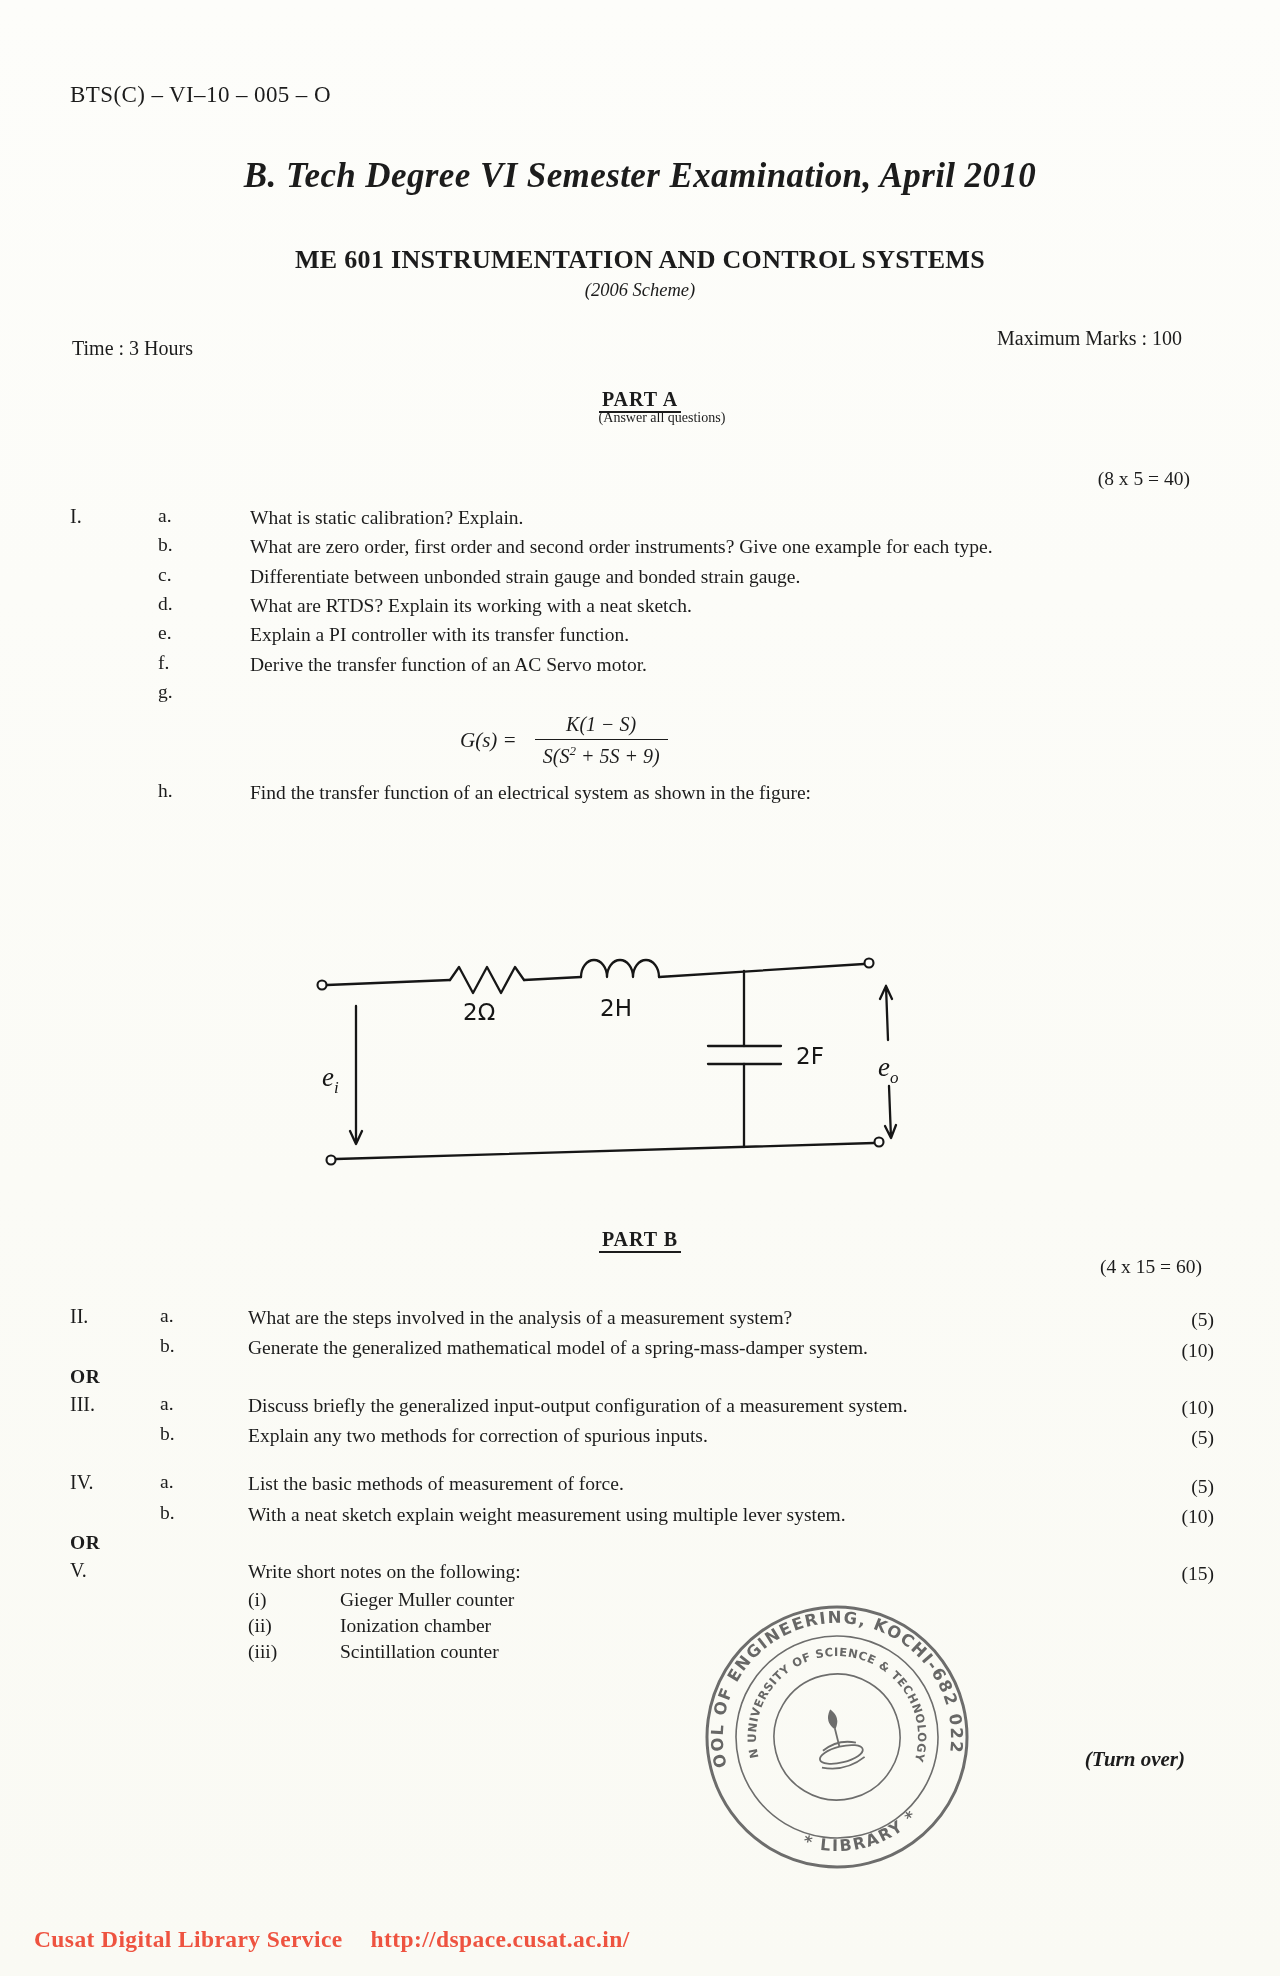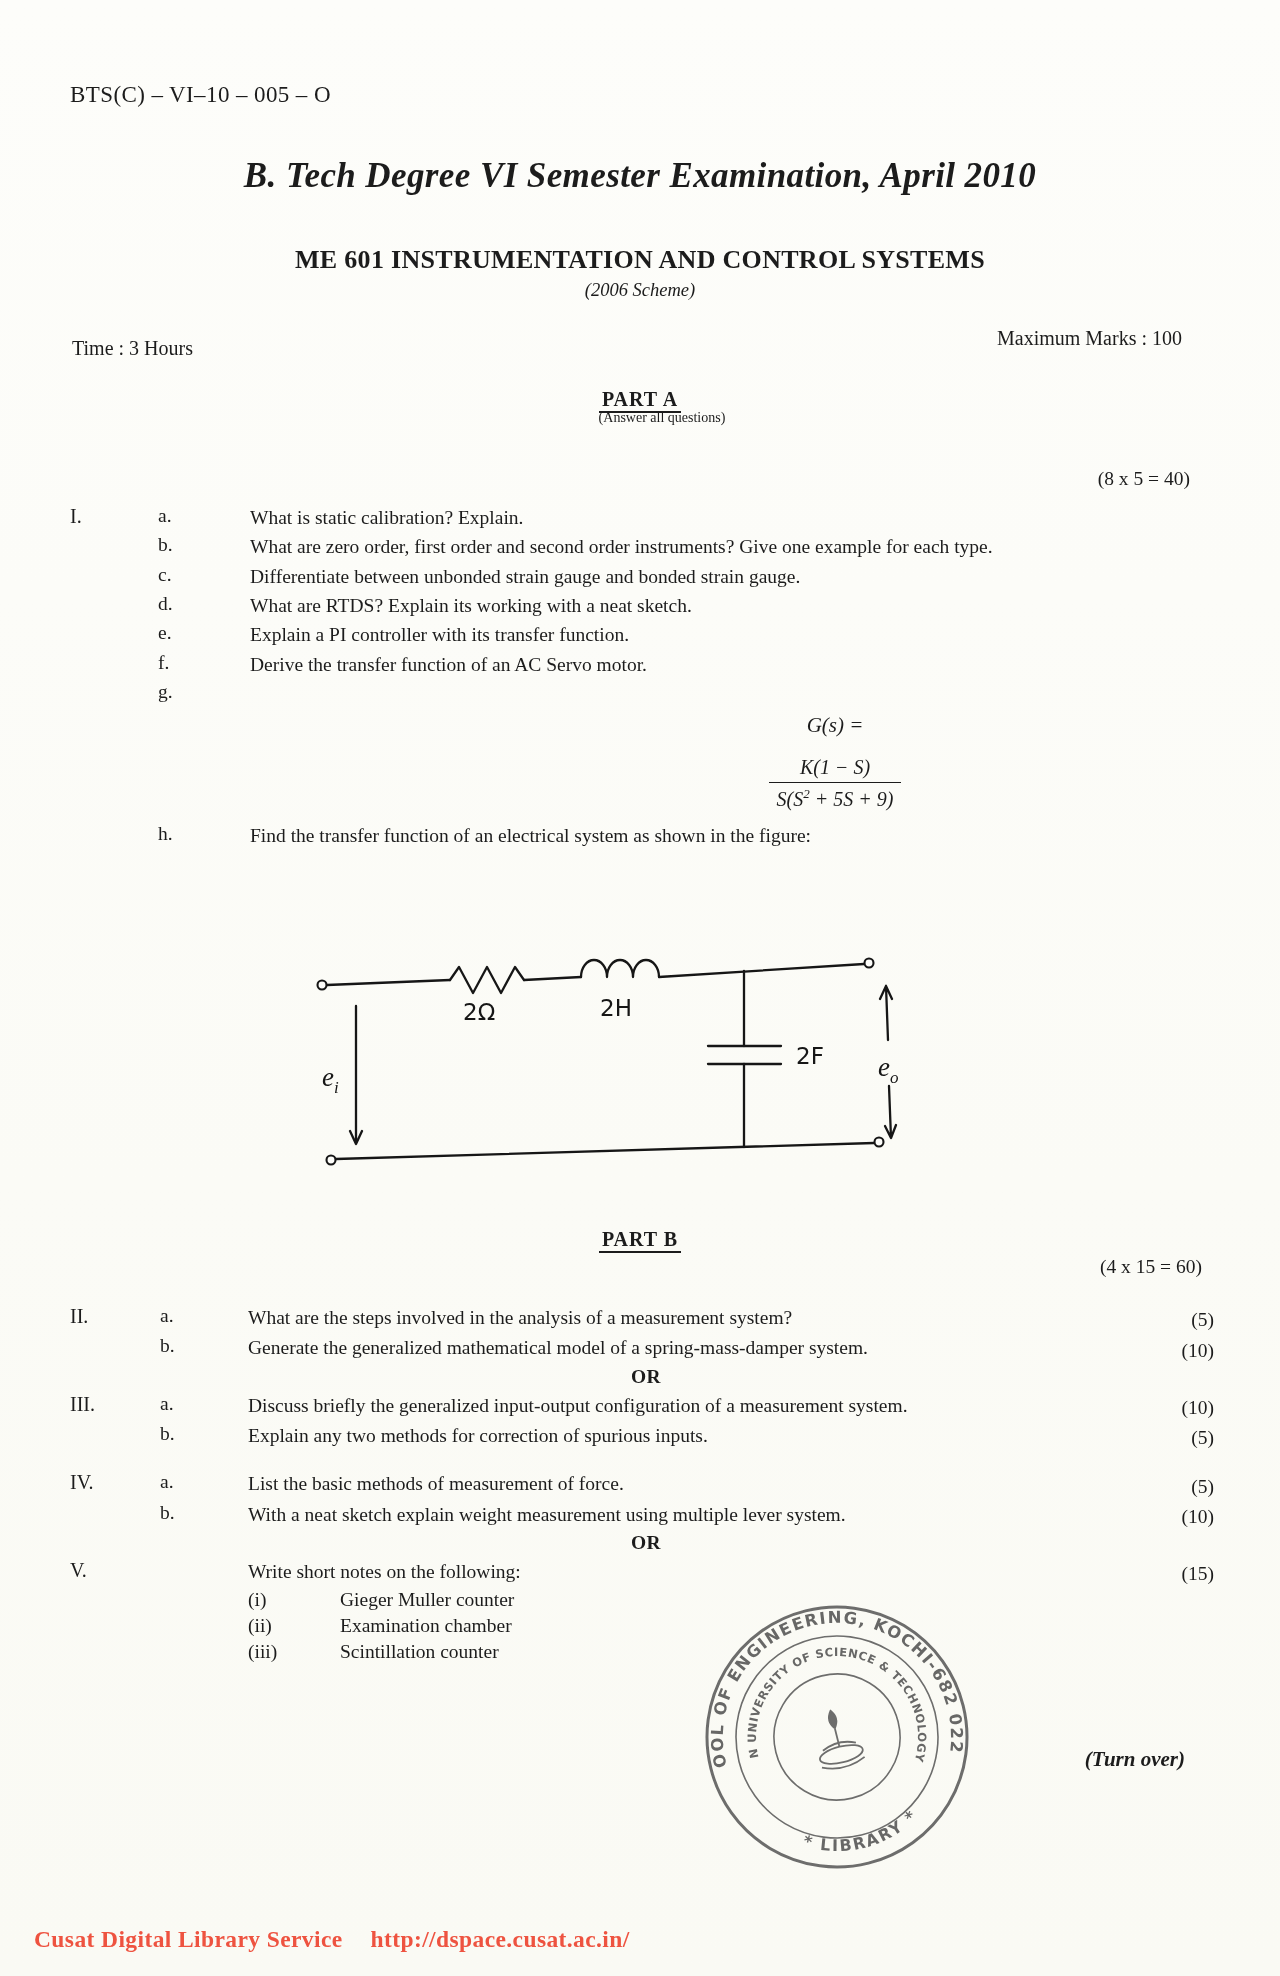--- a/index.html
+++ b/index.html
@@ -25,38 +25,38 @@
   .marks-note-a { top:468px; right:90px; font-size:19.5px; }
   .part-b-heading { top:1228px; }
   .marks-note-b { top:1256px; right:78px; font-size:19.5px; }
 
   .qa-block { top:505px; left:70px; right:70px; }
   .qrow { display:grid; grid-template-columns:88px 92px 1fr; margin-bottom:3px; }
   .qnum { font-size:20px; }
   .qletter { font-size:19.5px; }
   .qtext { line-height:1.35; max-width:850px; }
 
-  .formula-row { display:flex; align-items:center; gap:18px; margin:10px 0 12px 390px; font-style:italic;flex-direction:column; }
+  .formula-row { display:flex; align-items:center; gap:18px; margin:10px 0 12px 390px; font-style:italic; }
   .f-lhs { font-size:21px; }
   .frac { display:inline-block; text-align:center; font-size:20px; }
   .frac .num { display:block; padding:0 16px 3px; }
   .frac .den { display:block; border-top:1.6px solid #1c1c1c; padding:3px 8px 0; }
   .frac sup { font-size:13px; }
 
   .circuit { top:928px; left:300px; }
   .cw { stroke:#161616; stroke-width:2.3; fill:none; stroke-linecap:round; stroke-linejoin:round; }
   .term { stroke:#161616; stroke-width:2.1; fill:#fdfdfa; }
   .hw { font-family:"DejaVu Sans", sans-serif; font-size:23px; fill:#161616; }
   .script { font-family:"Liberation Serif", serif; font-style:italic; font-size:27px; }
 
   .qb-block { top:1305px; left:70px; right:58px; }
   .brow { display:grid; grid-template-columns:90px 88px 1fr 75px; margin-bottom:4px; }
   .brow .qtext { max-width:740px; }
   .bmarks { align-self:end; text-align:right; padding-right:8px; }
-  .or-row { text-align:center; font-weight:bold; margin:3px 0 5px; letter-spacing:.5px; }
+  .or-row { font-weight:bold; margin:3px 0 5px; letter-spacing:.5px; }
   .gap-top { margin-top:22px; }
   .subrow-inner { display:grid; grid-template-columns:92px 1fr; }
 
   .stamp { top:1600px; left:700px; width:274px; height:274px; opacity:.85; transform:rotate(-14deg); }
   .stamp-ring { stroke:#555; fill:none; }
   .stamp-text { fill:#4e4e4e; font-family:"DejaVu Sans", sans-serif; font-weight:bold; }
 
   .turn-over { top:1747px; right:95px; font-size:21px; font-weight:bold; font-style:italic; }
   .footer { top:1926px; left:34px; display:flex; gap:28px; font-weight:bold; font-size:23.5px; color:#ee5340; letter-spacing:.4px; }
 </style>
@@ -220,21 +220,21 @@
         <span>(i)</span>
         <span>Gieger  Muller counter</span>
       </span>
       <span class="bmarks"></span>
     </div>
     <div class="brow">
       <span class="qnum"></span>
       <span class="qletter"></span>
       <span class="subrow-inner">
         <span>(ii)</span>
-        <span>Examination  chamber</span>
+        <span>Ionization  chamber</span>
       </span>
       <span class="bmarks"></span>
     </div>
     <div class="brow">
       <span class="qnum"></span>
       <span class="qletter"></span>
       <span class="subrow-inner">
         <span>(iii)</span>
         <span>Scintillation counter</span>
       </span>

